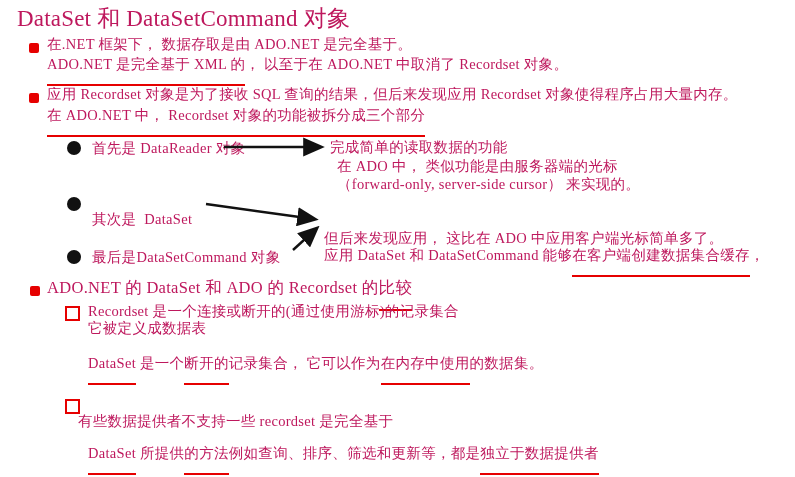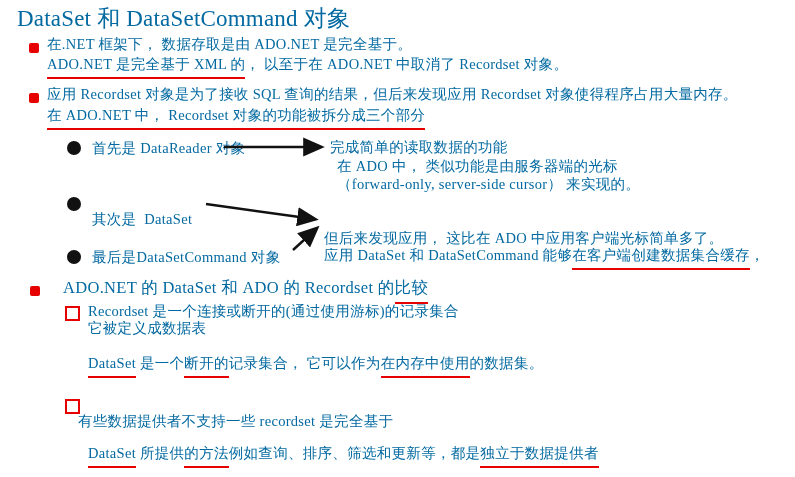--- a/index.html
+++ b/index.html
@@ -9,30 +9,30 @@
     background:#ffffff;
     font-family:"Liberation Serif","DejaVu Serif",serif;
     color:#111;
     overflow:hidden;
   }
   .line{
     position:absolute;
     white-space:pre;
     font-size:14.5px;
     line-height:1.2;
-    color:#0369a1;
+    color:#be185d;
     letter-spacing:0.3px;
   }
   .title{
     font-size:23px;
     letter-spacing:0.2px;
     font-weight:500;
   }
   .heading{font-size:16.5px;}
-  .ru{ border-bottom:2px solid #e60000; padding-bottom:5px; }
+  .ru{ border-bottom:2px solid #e60000; padding-bottom:12px; }
   .sq-red{
     position:absolute;width:10px;height:10px;
     background:#e60000;border-radius:2px;
   }
   .dot-black{
     position:absolute;width:14px;height:14px;
     background:#111;border-radius:50%;
   }
   .sq-hollow{
     position:absolute;width:11px;height:11px;
@@ -65,21 +65,21 @@
   <div class="line" style="left:92px;top:249px;">最后是DataSetCommand 对象</div>
 
   <div class="line" style="left:330px;top:139px;">完成简单的读取数据的功能</div>
   <div class="line" style="left:337px;top:158px;">在 ADO 中， 类似功能是由服务器端的光标</div>
   <div class="line" style="left:337px;top:176px;">（forward-only, server-side cursor） 来实现的。</div>
 
   <div class="line" style="left:324px;top:211px;margin-top:36px;"><span>应用 DataSet 和 DataSetCommand 能够</span><span class="ru">在客户端创建数据集合缓存</span><span>，</span></div>
   <div class="line" style="left:324px;top:230px;">但后来发现应用， 这比在 ADO 中应用客户端光标简单多了。</div>
 
   <span class="sq-red" style="left:30px;top:286px;"></span>
-  <div class="line heading" style="left:47px;top:278px;margin-left:16px;"><span>ADO.NET 的 DataSet 和 ADO 的 Recordset 的</span><span class="ru">比较</span></div>
+  <div class="line heading" style="left:47px;top:278px;"><span>ADO.NET 的 DataSet 和 ADO 的 Recordset 的</span><span class="ru">比较</span></div>
 
   <span class="sq-hollow" style="left:65px;top:306px;"></span>
   <div class="line" style="left:88px;top:303px;">Recordset 是一个连接或断开的(通过使用游标)的记录集合</div>
   <div class="line" style="left:88px;top:320px;">它被定义成数据表</div>
   <div class="line" style="left:88px;top:355px;"><span class="ru">DataSet</span><span> 是一个</span><span class="ru">断开的</span><span>记录集合， 它可以作为</span><span class="ru">在内存中使用</span><span>的数据集。</span></div>
 
   <span class="sq-hollow" style="left:65px;top:399px;"></span>
   <div class="line" style="left:78px;top:413px;">有些数据提供者不支持一些 recordset 是完全基于</div>
   <div class="line" style="left:88px;top:445px;"><span class="ru">DataSet</span><span> 所提供</span><span class="ru">的方法</span><span>例如查询、排序、筛选和更新等，都是</span><span class="ru">独立于数据提供者</span></div>
 

